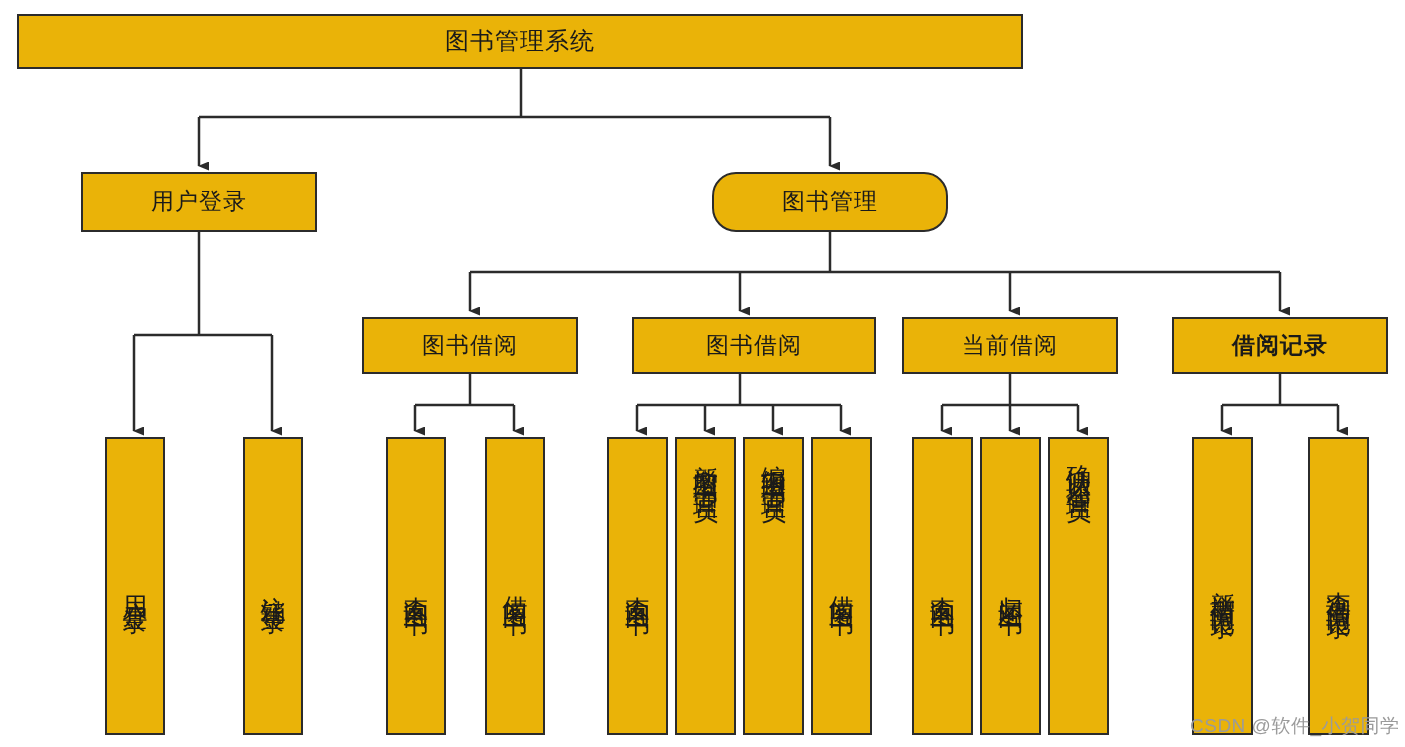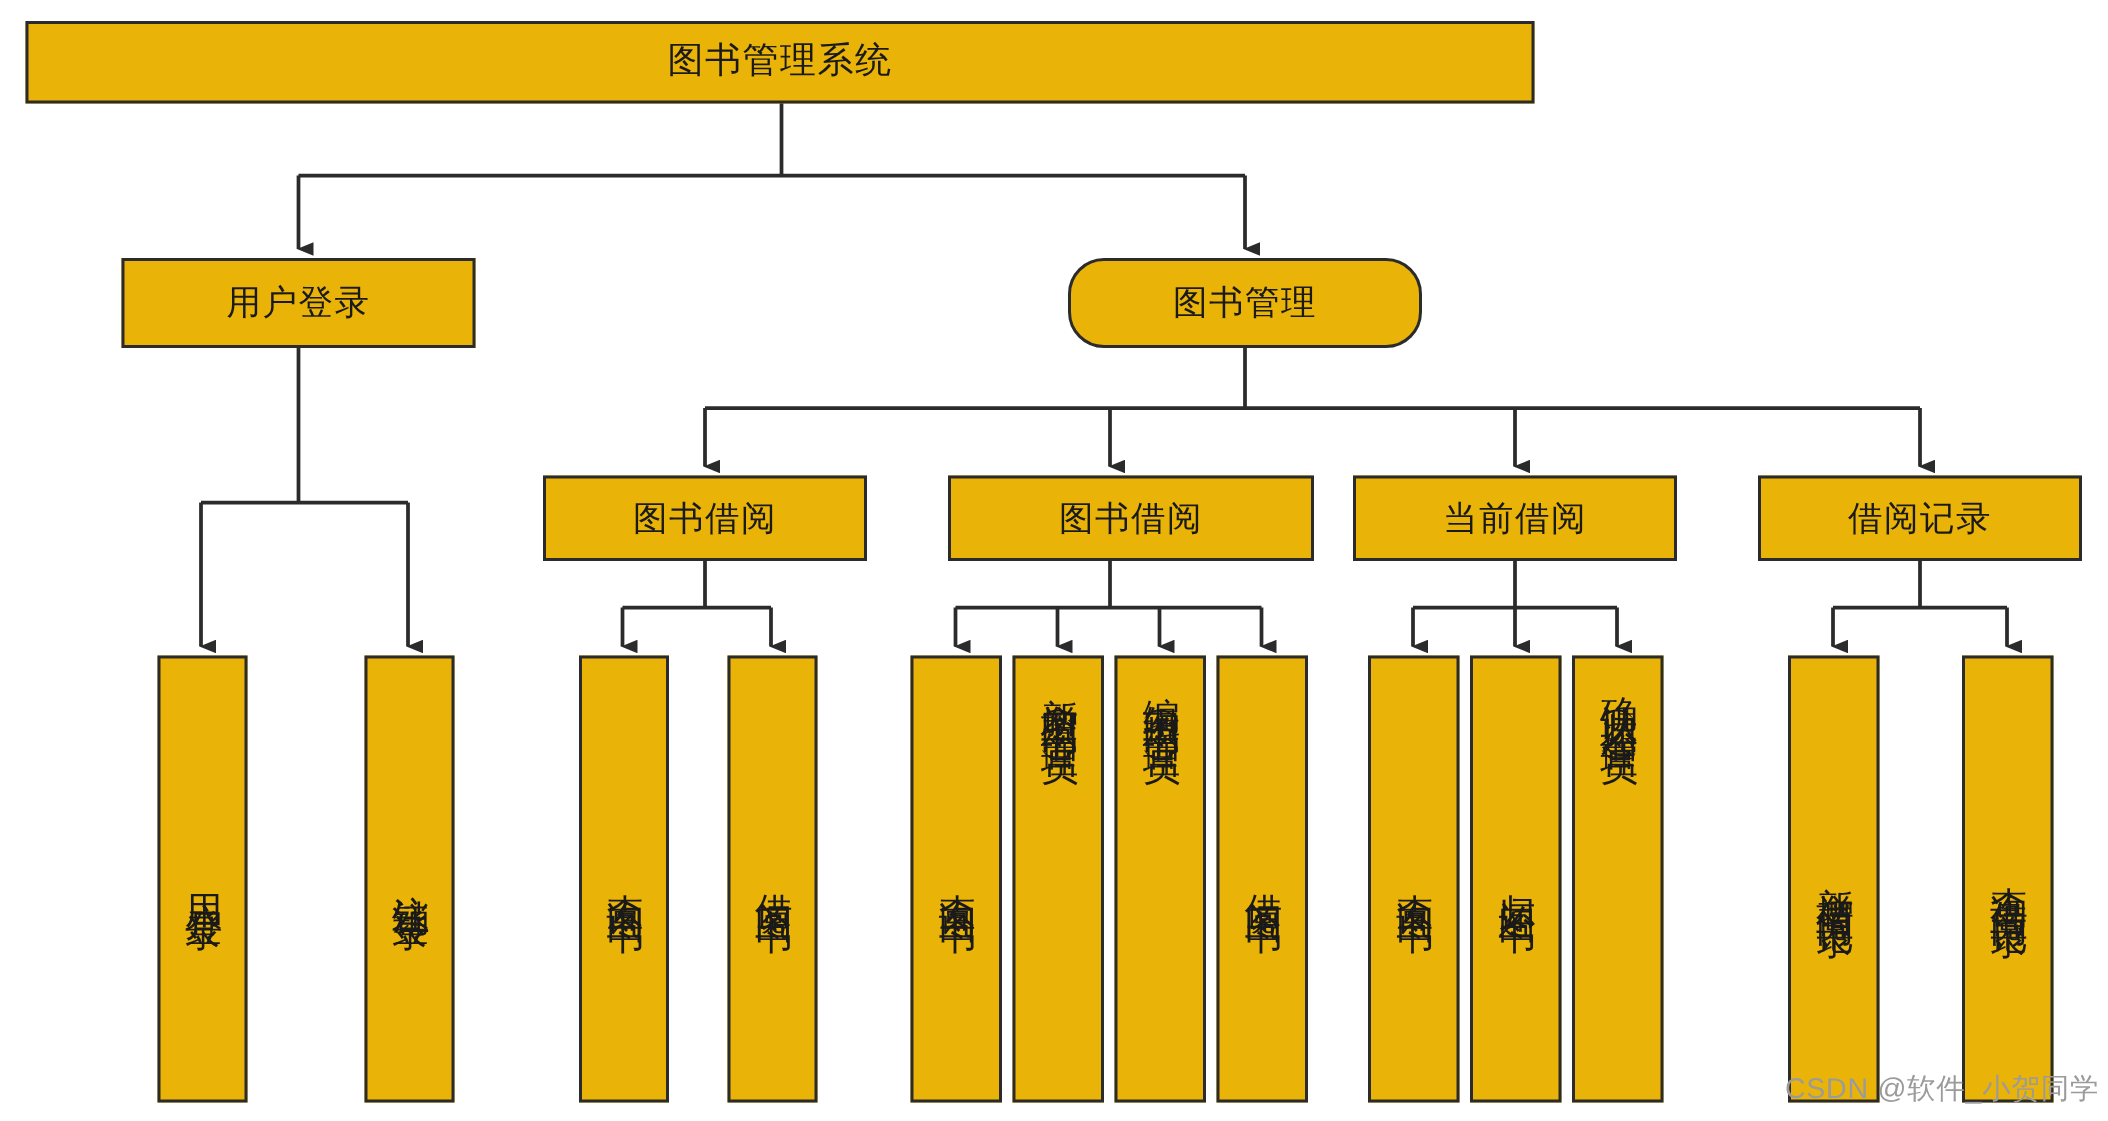--- a/index.html
+++ b/index.html
@@ -126,21 +126,21 @@
   </svg>
 
   <div class="node node-h node-root" style="left:17px; top:14px; width:1006px; height:55px;">图书管理系统</div>
 
   <div class="node node-h" style="left:81px; top:172px; width:236px; height:60px;">用户登录</div>
   <div class="node node-h" style="left:712px; top:172px; width:236px; height:60px;border-radius:24px;">图书管理</div>
 
   <div class="node node-h" style="left:362px; top:317px; width:216px; height:57px;">图书借阅</div>
   <div class="node node-h" style="left:632px; top:317px; width:244px; height:57px;">图书借阅</div>
   <div class="node node-h" style="left:902px; top:317px; width:216px; height:57px;">当前借阅</div>
-  <div class="node node-h" style="left:1172px; top:317px; width:216px; height:57px;">借阅记录</div>
+  <div class="node node-h" style="left:1172px; top:317px; width:216px; height:57px;font-weight:bold;">借阅记录</div>
 
   <div class="node node-v" style="left:105px; top:437px; width:60px; height:298px;">用户登录</div>
   <div class="node node-v" style="left:243px; top:437px; width:60px; height:298px;">注销登录</div>
 
   <div class="node node-v" style="left:386px; top:437px; width:60px; height:298px;">查询图书</div>
   <div class="node node-v" style="left:485px; top:437px; width:60px; height:298px;">借阅图书</div>
 
   <div class="node node-v" style="left:607px; top:437px; width:61px; height:298px;">查询图书</div>
   <div class="node node-v align-top" style="left:675px; top:437px; width:61px; height:298px;">新增图书（管理员）</div>
   <div class="node node-v align-top" style="left:743px; top:437px; width:61px; height:298px;">编辑图书（管理员）</div>

